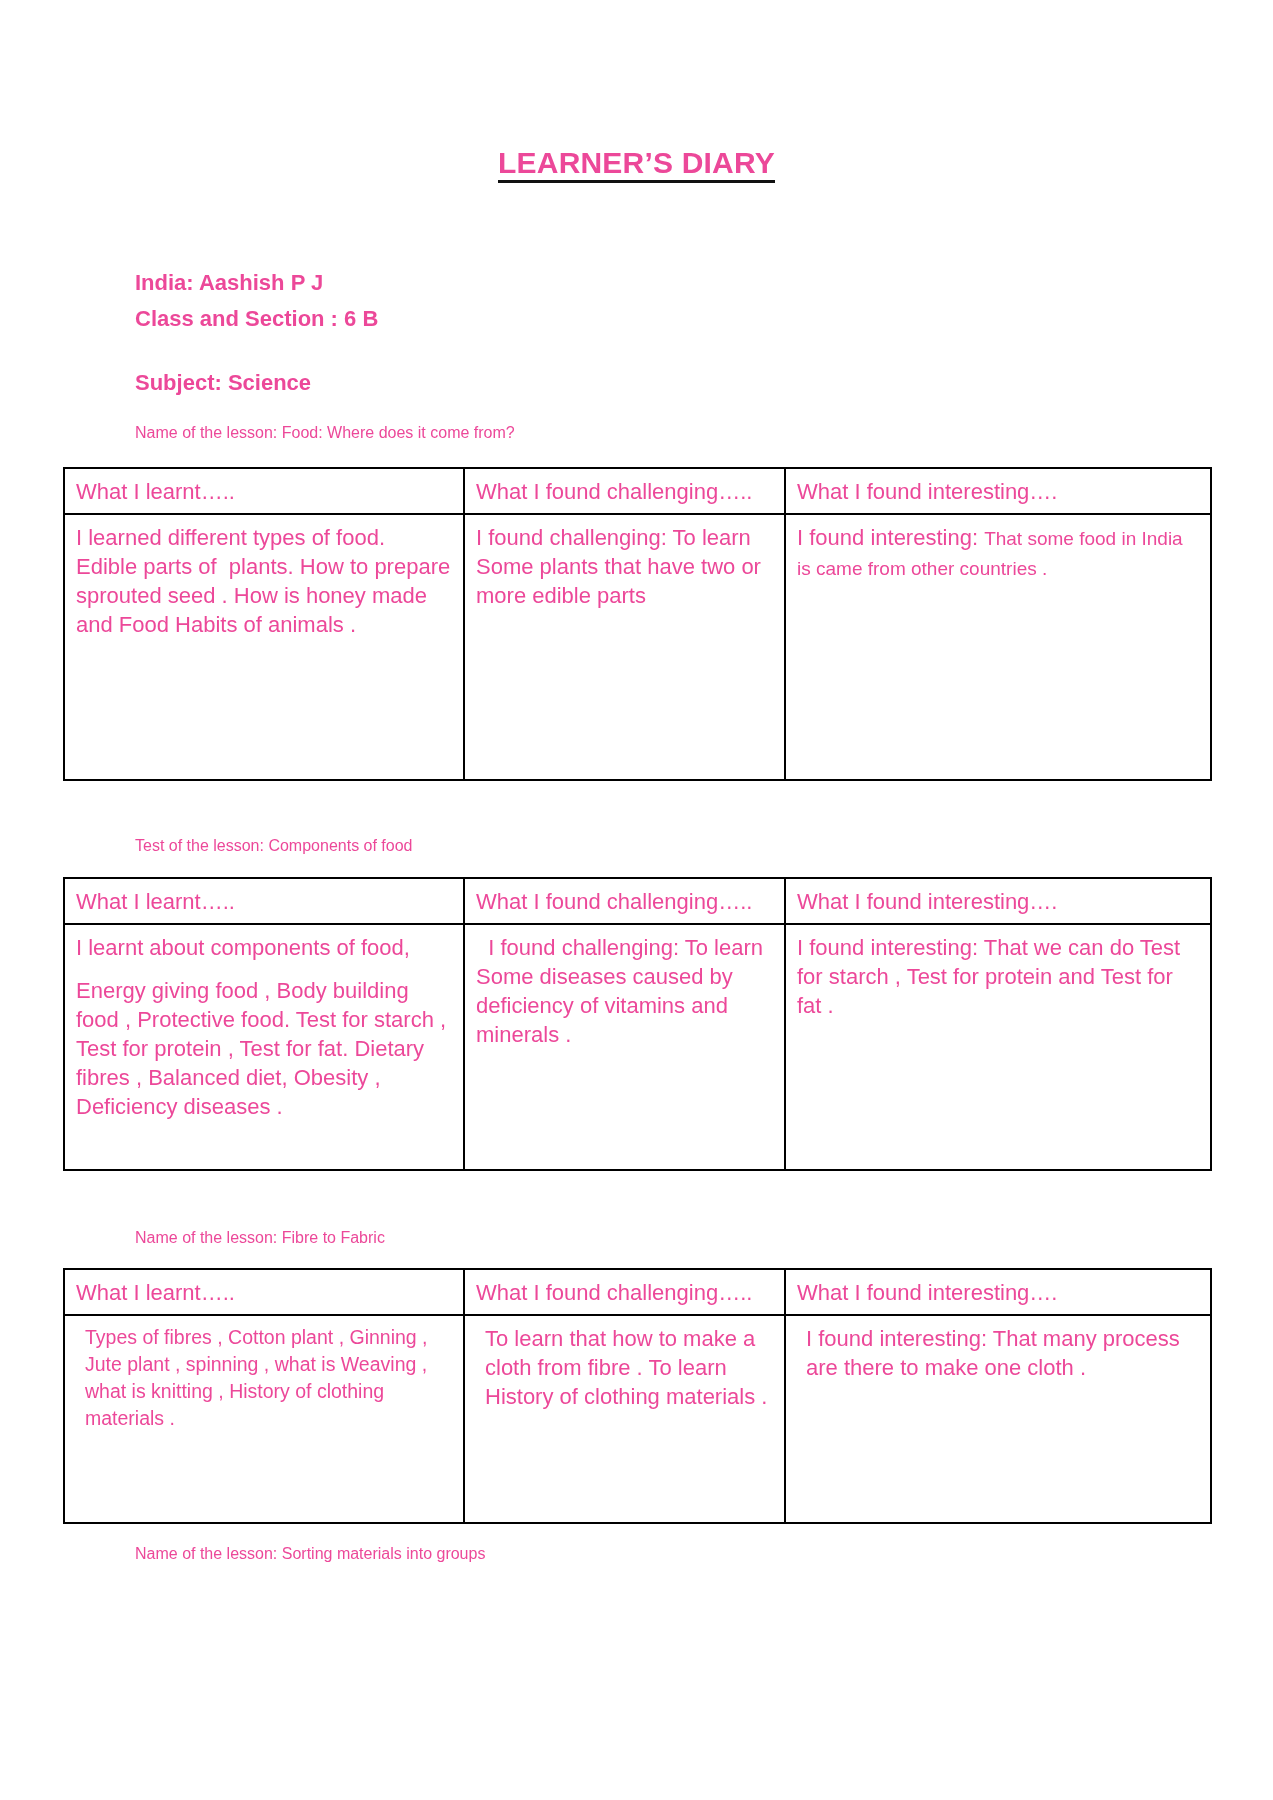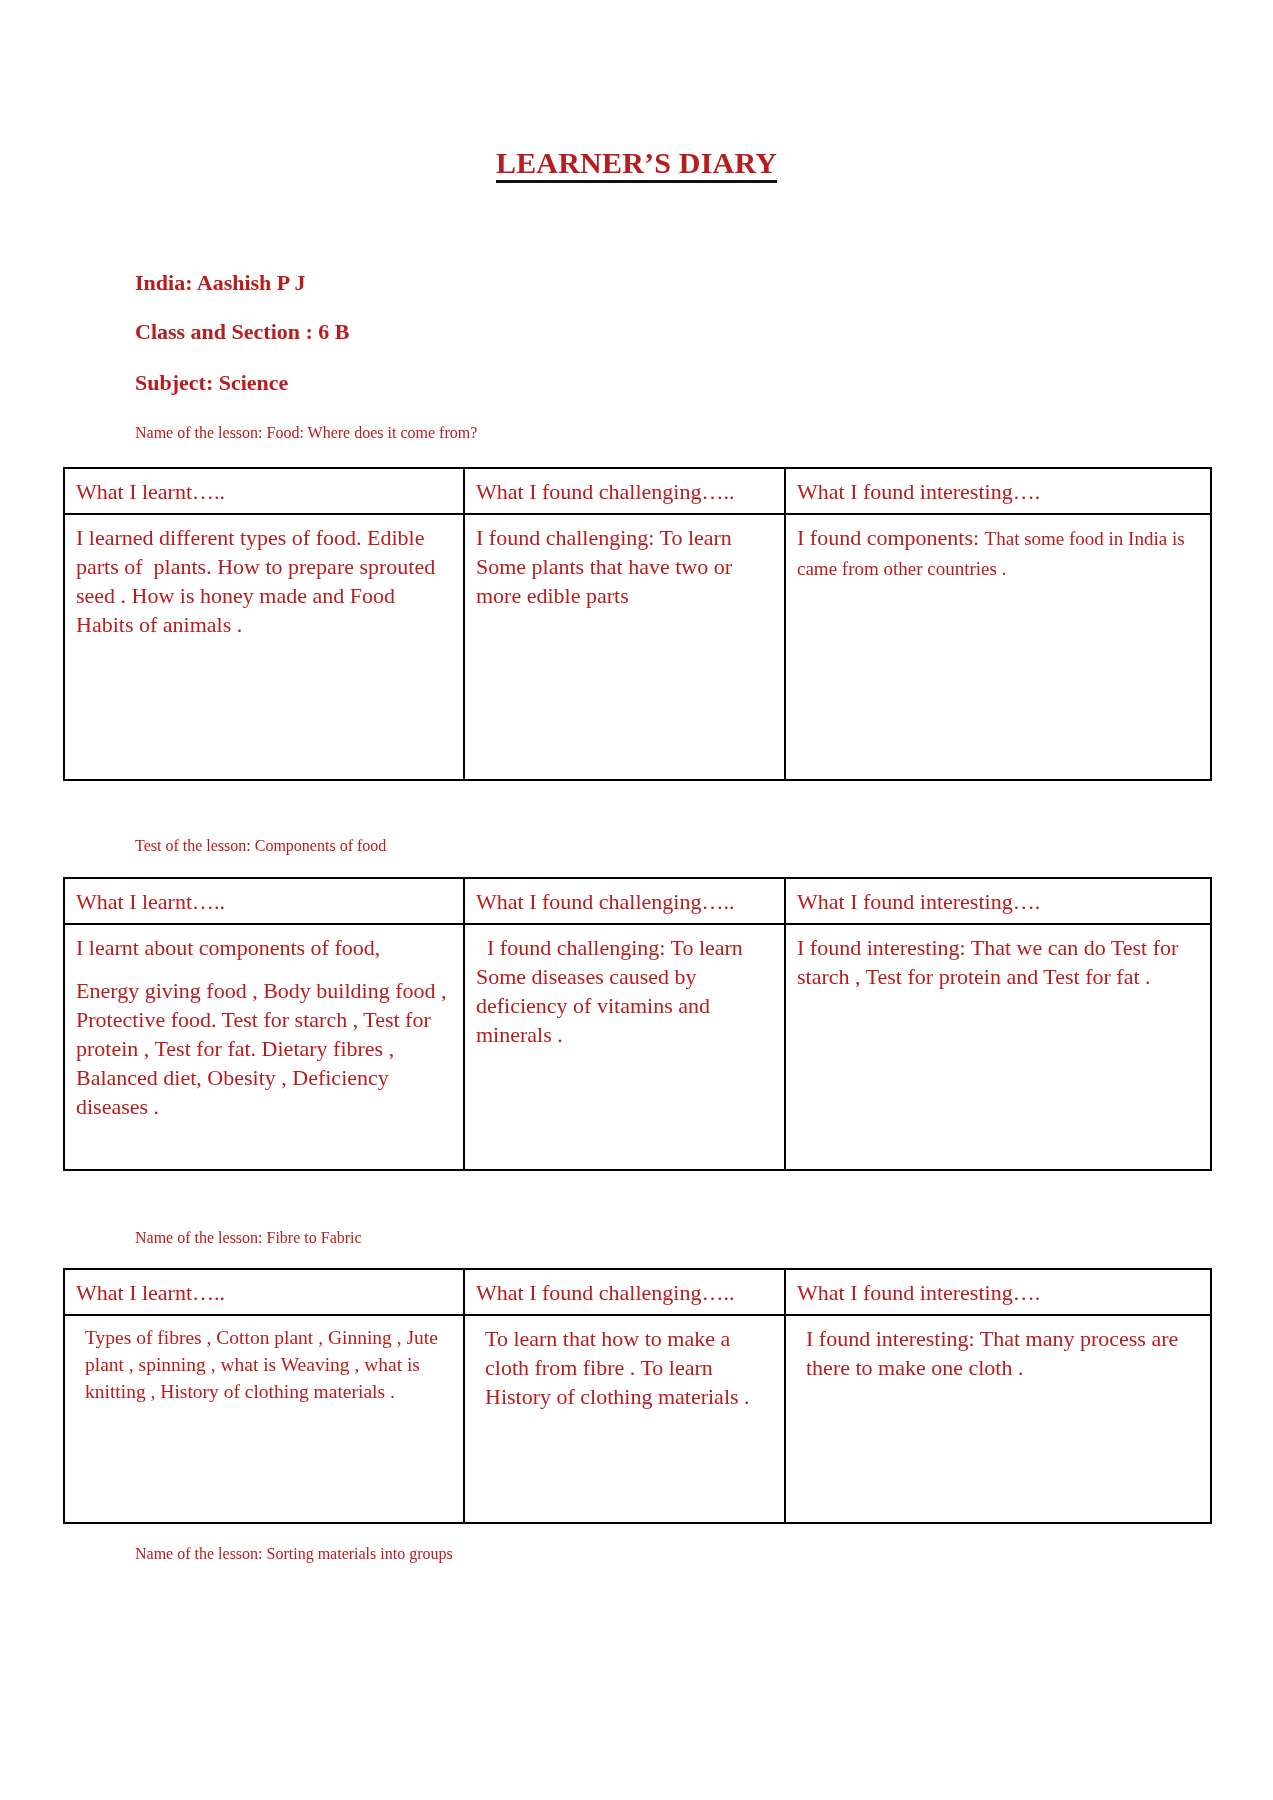--- a/index.html
+++ b/index.html
@@ -2,22 +2,22 @@
 <html><head>
 <meta charset="utf-8">
 <style>
   html, body { margin: 0; padding: 0; background: #ffffff; }
   .page {
     position: relative;
     width: 1273px;
     height: 1800px;
     background: #ffffff;
     overflow: hidden;
-    font-family: Liberation Serif, serif;
-    color: #b91c1c;
+    font-family: Liberation Sans, sans-serif;
+    color: #ec4899;
   }
   .doc-title {
     position: absolute;
     top: 146px;
     left: 0;
     width: 100%;
     text-align: center;
     font-size: 30px;
     font-weight: 700;
     letter-spacing: 0.2px;
@@ -71,21 +71,21 @@
 </head>
 <body>
 
 <div class="page">
 
   <div class="doc-title">
     <span>LEARNER’S DIARY</span>
   </div>
 
   <div class="info-line" style="top:269px">India: Aashish P J</div>
-  <div class="info-line" style="top:318px">Class and Section : 6 B</div>
+  <div class="info-line" style="top:305px">Class and Section : 6 B</div>
   <div class="info-line" style="top:369px">Subject: Science</div>
 
   <div class="lesson-line" style="top:419px">Name of the lesson: Food: Where does it come from?</div>
 
   <table class="lesson-table t1" style="top:467px">
     <colgroup>
         <col style="width:400px">
         <col style="width:321px">
         <col style="width:426px">
       </colgroup>
@@ -97,21 +97,21 @@
     </tr>
     <tr class="body-row">
       <td class="cell learnt">
         <p>I learned different types of food. Edible parts of  plants. How to prepare sprouted seed . How is honey made and Food Habits of animals .</p>
 
       </td>
       <td class="cell challenging">
         <p>I found challenging: To learn Some plants that have two or more edible parts</p>
       </td>
       <td class="cell interesting">
-        <p><span class="lead">I found components: </span><span class="rest">That some food in India is came from other countries .</span></p>
+        <p><span class="lead">I found interesting: </span><span class="rest">That some food in India is came from other countries .</span></p>
       </td>
     </tr>
   </tbody>
     </table>
 
   <div class="lesson-line" style="top:832px">Test of the lesson: Components of food</div>
 
   <table class="lesson-table t2" style="top:877px">
     <colgroup>
         <col style="width:400px">

